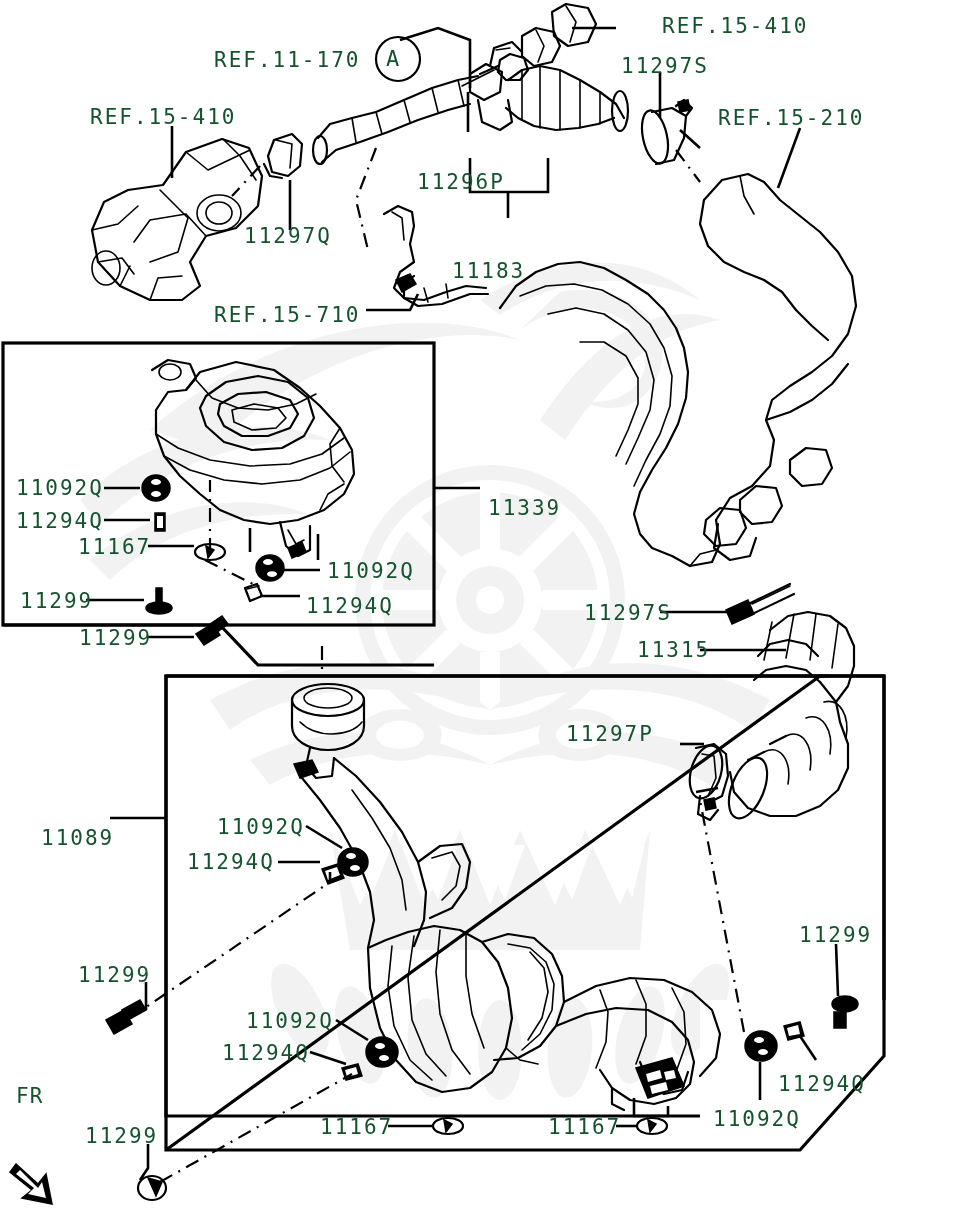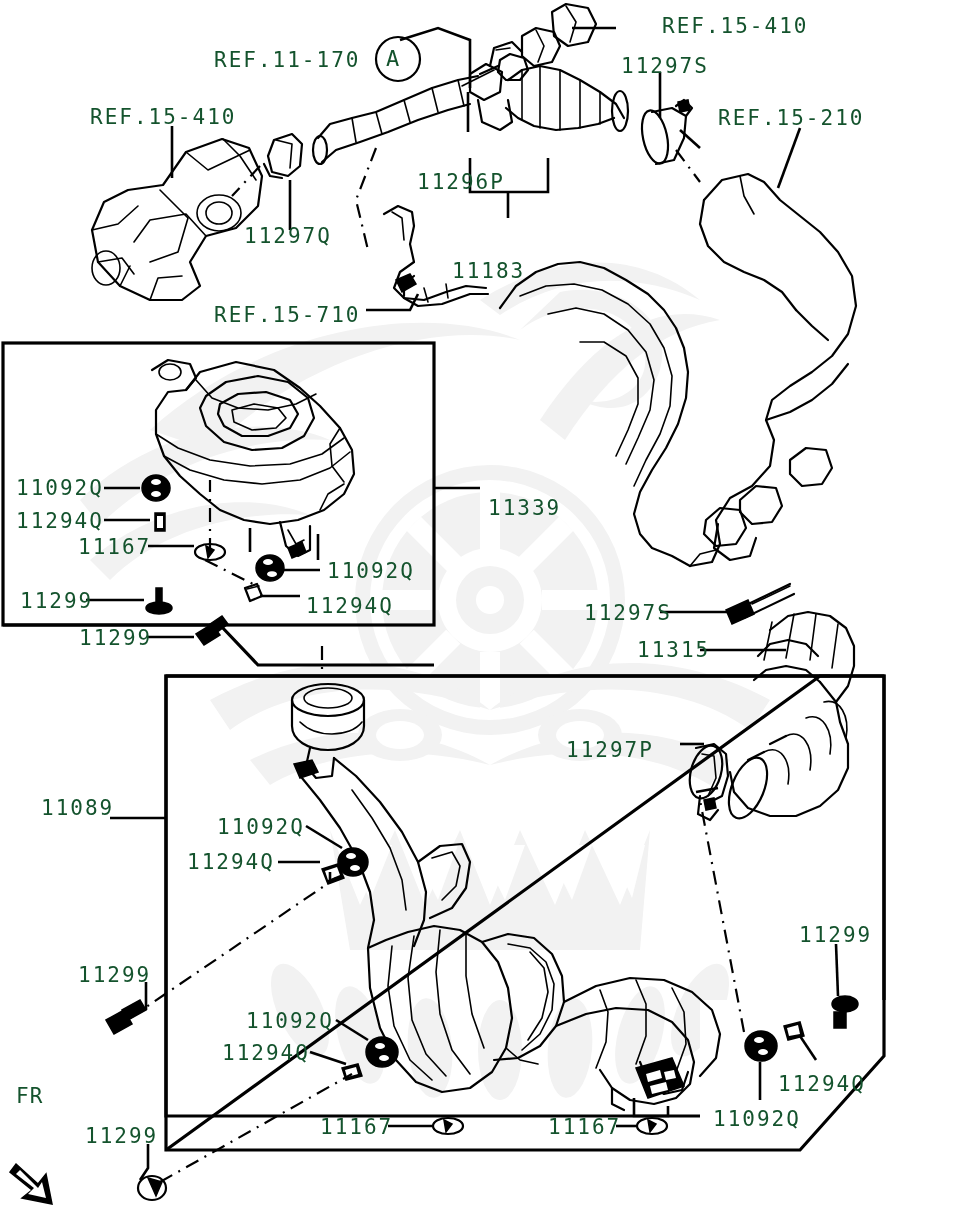--- a/index.html
+++ b/index.html
@@ -450,23 +450,23 @@
   <div class="lbl" style="left:16px;top:511px;">11294Q</div>
   <div class="lbl" style="left:78px;top:537px;">11167</div>
   <div class="lbl" style="left:327px;top:561px;">11092Q</div>
   <div class="lbl" style="left:306px;top:596px;">11294Q</div>
   <div class="lbl" style="left:20px;top:591px;">11299</div>
   <div class="lbl" style="left:79px;top:628px;">11299</div>
 
   <div class="lbl" style="left:488px;top:498px;">11339</div>
   <div class="lbl" style="left:584px;top:603px;">11297S</div>
   <div class="lbl" style="left:637px;top:640px;text-align:center;">11315</div>
-  <div class="lbl" style="left:566px;top:740px;">11297P</div>
-
-  <div class="lbl" style="left:41px;top:798px;">11089</div>
+  <div class="lbl" style="left:566px;top:724px;">11297P</div>
+
+  <div class="lbl" style="left:41px;top:828px;">11089</div>
   <div class="lbl" style="left:217px;top:817px;">11092Q</div>
   <div class="lbl" style="left:187px;top:852px;">11294Q</div>
   <div class="lbl" style="left:78px;top:965px;">11299</div>
   <div class="lbl" style="left:246px;top:1011px;">11092Q</div>
   <div class="lbl" style="left:222px;top:1043px;">11294Q</div>
   <div class="lbl" style="left:320px;top:1117px;">11167</div>
   <div class="lbl" style="left:548px;top:1117px;">11167</div>
   <div class="lbl" style="left:85px;top:1126px;">11299</div>
   <div class="lbl" style="left:799px;top:925px;">11299</div>
   <div class="lbl" style="left:778px;top:1074px;">11294Q</div>

